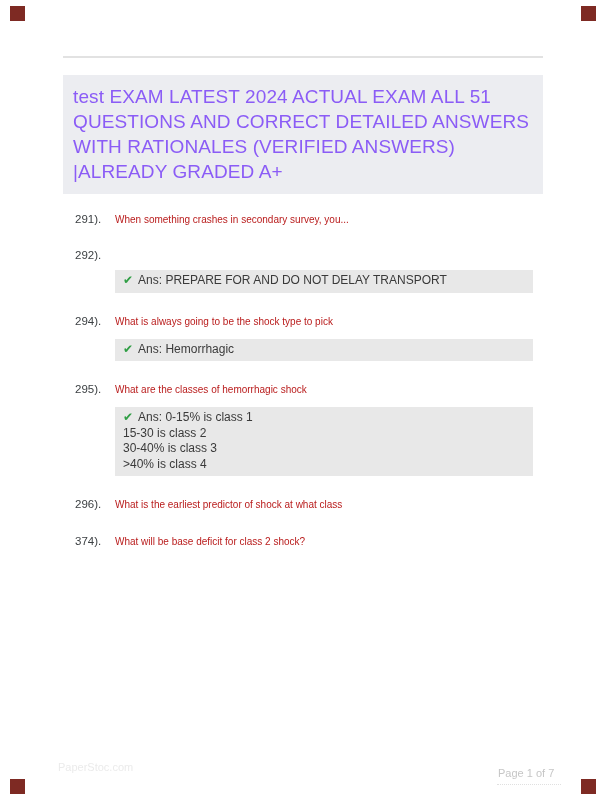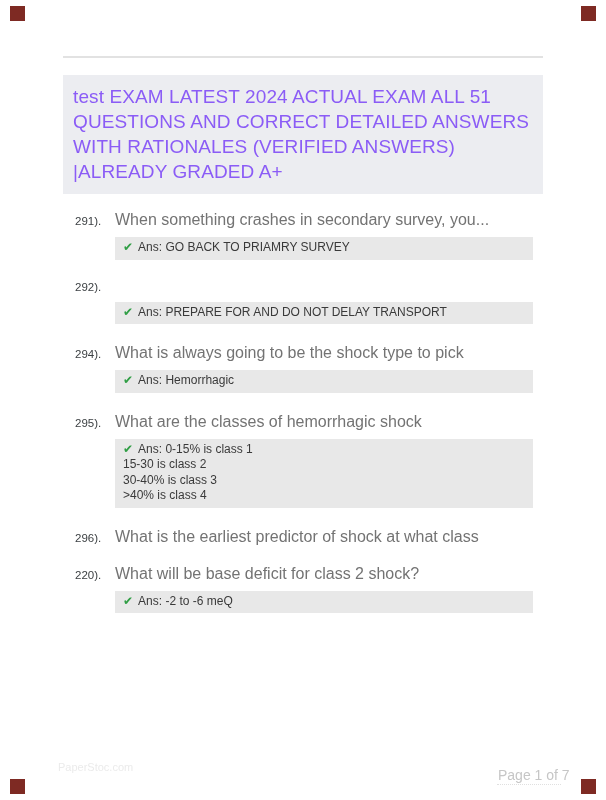--- a/index.html
+++ b/index.html
@@ -50,23 +50,23 @@
   .q-item + .q-item { margin-top: 21px; }
 
   .q-row { display: flex; align-items: baseline; }
   .q-num {
     flex: none;
     width: 40px;
     font-size: 11.5px;
     color: #3c4043;
   }
   .q-text {
-    font-size: 16px;
+    font-size: 10px;
     line-height: 16px;
-    color: #737373;
+    color: #b91c1c;
   }
 
   .ans-box {
     margin-left: 40px;
     margin-top: 9px;
     box-sizing: border-box;
     background: var(--answer_bg, #e8e8e8);
     padding: 3px 8px 4px 8px;
     font-size: 12px;
     line-height: 15.5px;
@@ -81,21 +81,21 @@
 
   .watermark {
     position: absolute;
     left: 58px; top: 761px;
     font-size: 11px;
     color: #ebebeb;
   }
   .page-indicator {
     position: absolute;
     left: 498px; top: 767px;
-    font-size: 14px;
+    font-size: 11px;
     color: #c6c6c6;
   }
   .page-indicator-rule {
     position: absolute;
     left: 497px; top: 784px;
     width: 64px;
     border-top: 1px dotted #e0e0e0;
   }
 </style>
 </head>
@@ -110,21 +110,20 @@
 
 <div class="title-box">test EXAM LATEST 2024 ACTUAL EXAM ALL 51 QUESTIONS AND CORRECT DETAILED ANSWERS WITH RATIONALES (VERIFIED ANSWERS) |ALREADY GRADED A+</div>
 
 <div class="content">
 
   <div class="q-item">
     <div class="q-row">
       <div class="q-num">291).</div>
       <div class="q-text">When something crashes in secondary survey, you...</div>
     </div>
-    <div class="ans-box"><span class="check">✔</span><span class="ans-text">Ans: GO BACK TO PRIAMRY SURVEY</span></div>
   </div>
 
   <div class="q-item">
     <div class="q-row">
       <div class="q-num">292).</div>
     </div>
     <div class="ans-box"><span class="check">✔</span><span class="ans-text">Ans: PREPARE FOR AND DO NOT DELAY TRANSPORT</span></div>
   </div>
 
   <div class="q-item">
@@ -151,23 +150,22 @@
 
   <div class="q-item">
     <div class="q-row">
       <div class="q-num">296).</div>
       <div class="q-text">What is the earliest predictor of shock at what class</div>
     </div>
   </div>
 
   <div class="q-item">
     <div class="q-row">
-      <div class="q-num">220).</div>
+      <div class="q-num">374).</div>
       <div class="q-text">What will be base deficit for class 2 shock?</div>
     </div>
-    <div class="ans-box"><span class="check">✔</span><span class="ans-text">Ans: -2 to -6 meQ</span></div>
   </div>
 
 </div>
 
 <div class="watermark">PaperStoc.com</div>
 <div class="page-indicator">Page 1 of 7</div>
 <div class="page-indicator-rule"></div>
 
 </body></html>

